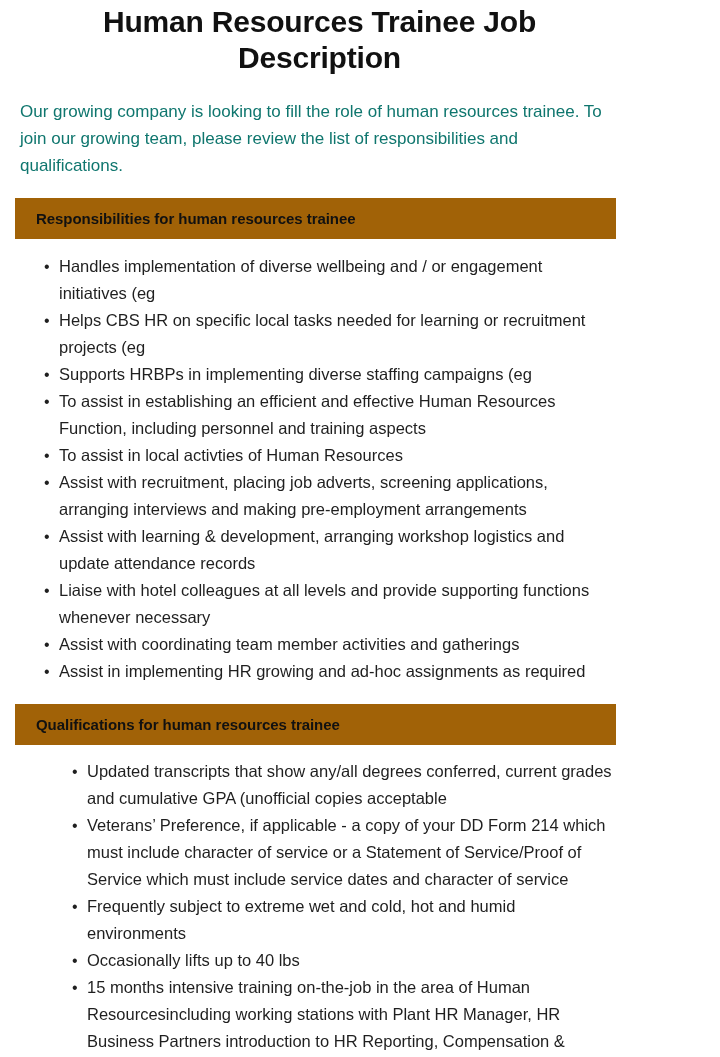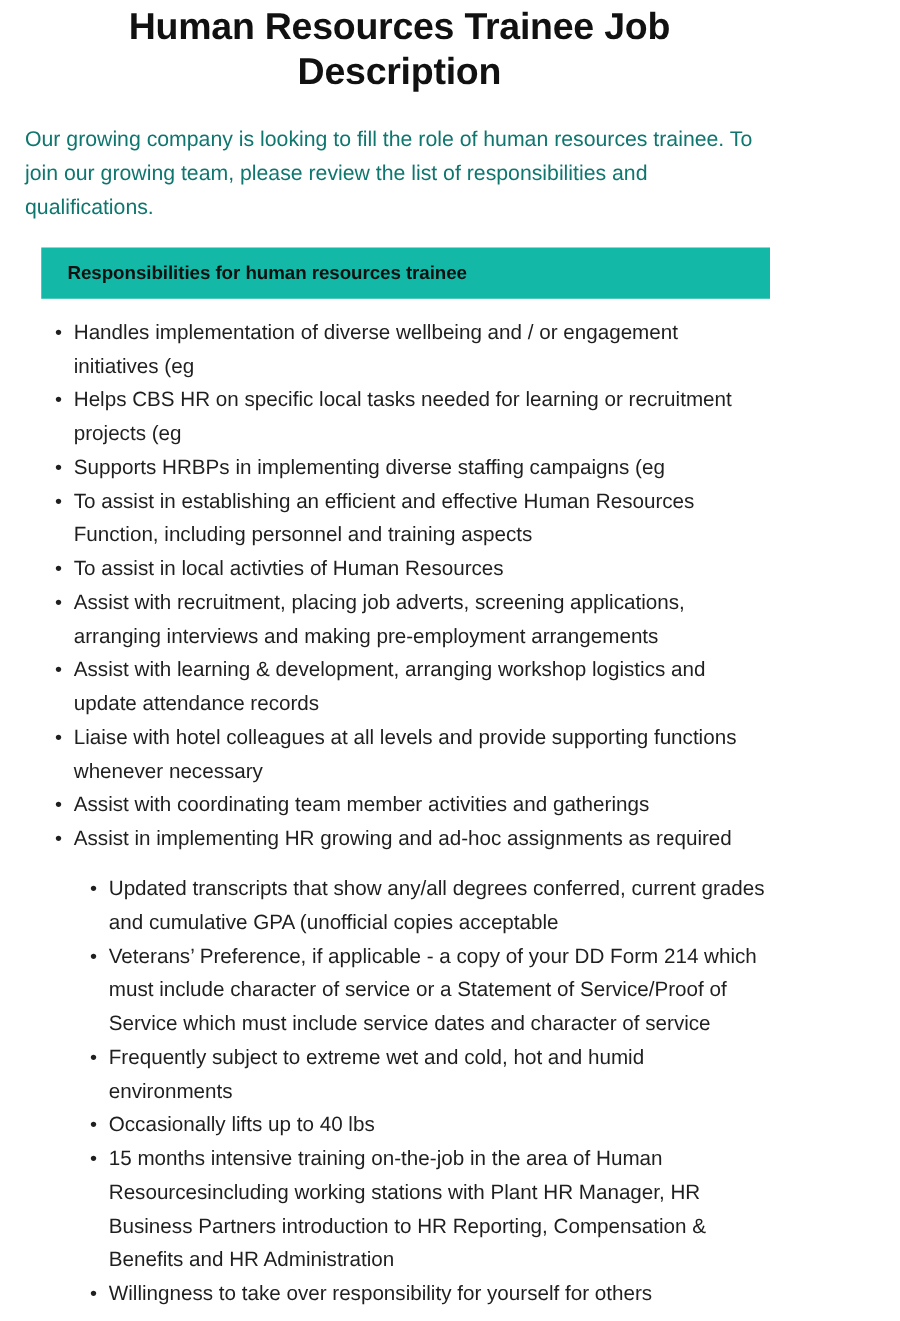--- a/index.html
+++ b/index.html
@@ -35,22 +35,22 @@
     line-height: 27px;
     color: #0f766e;
     margin: 0;
     padding: 22px 22px 0 20px;
   }
   .section {
     margin: 0;
     padding: 0;
   }
   .section-header {
-    background: #14b8a6;
-    margin: 19px 23px 0 33px;
+    background: #a16207;
+    margin: 19px 23px 0 15px;
     padding: 11px 0 11px 21px;
     box-sizing: border-box;
   }
   .section-header-text {
     font-size: 15px;
     font-weight: bold;
     line-height: 19px;
     color: #111111;
     letter-spacing: -0.05px;
   }
@@ -101,20 +101,23 @@
       <li>To assist in local activties of Human Resources</li>
       <li>Assist with recruitment, placing job adverts, screening applications, arranging interviews and making pre-employment arrangements</li>
       <li>Assist with learning &amp; development, arranging workshop logistics and update attendance records</li>
       <li>Liaise with hotel colleagues at all levels and provide supporting functions whenever necessary</li>
       <li>Assist with coordinating team member activities and gatherings</li>
       <li>Assist in implementing HR growing and ad-hoc assignments as required</li>
     </ul>
   </div>
 
   <div class="section section-qualifications">
+    <div class="section-header">
+      <span class="section-header-text">Qualifications for human resources trainee</span>
+    </div>
     <ul class="bullets">
       <li>Updated transcripts that show any/all degrees conferred, current grades and cumulative GPA (unofficial copies acceptable</li>
       <li>Veterans’ Preference, if applicable - a copy of your DD Form 214 which must include character of service or a Statement of Service/Proof of Service which must include service dates and character of service</li>
       <li>Frequently subject to extreme wet and cold, hot and humid environments</li>
       <li>Occasionally lifts up to 40 lbs</li>
       <li>15 months intensive training on-the-job in the area of Human Resourcesincluding working stations with Plant HR Manager, HR Business Partners introduction to HR Reporting, Compensation &amp; Benefits and HR Administration</li>
       <li>Willingness to take over responsibility for yourself for others</li>
     </ul>
   </div>
 

